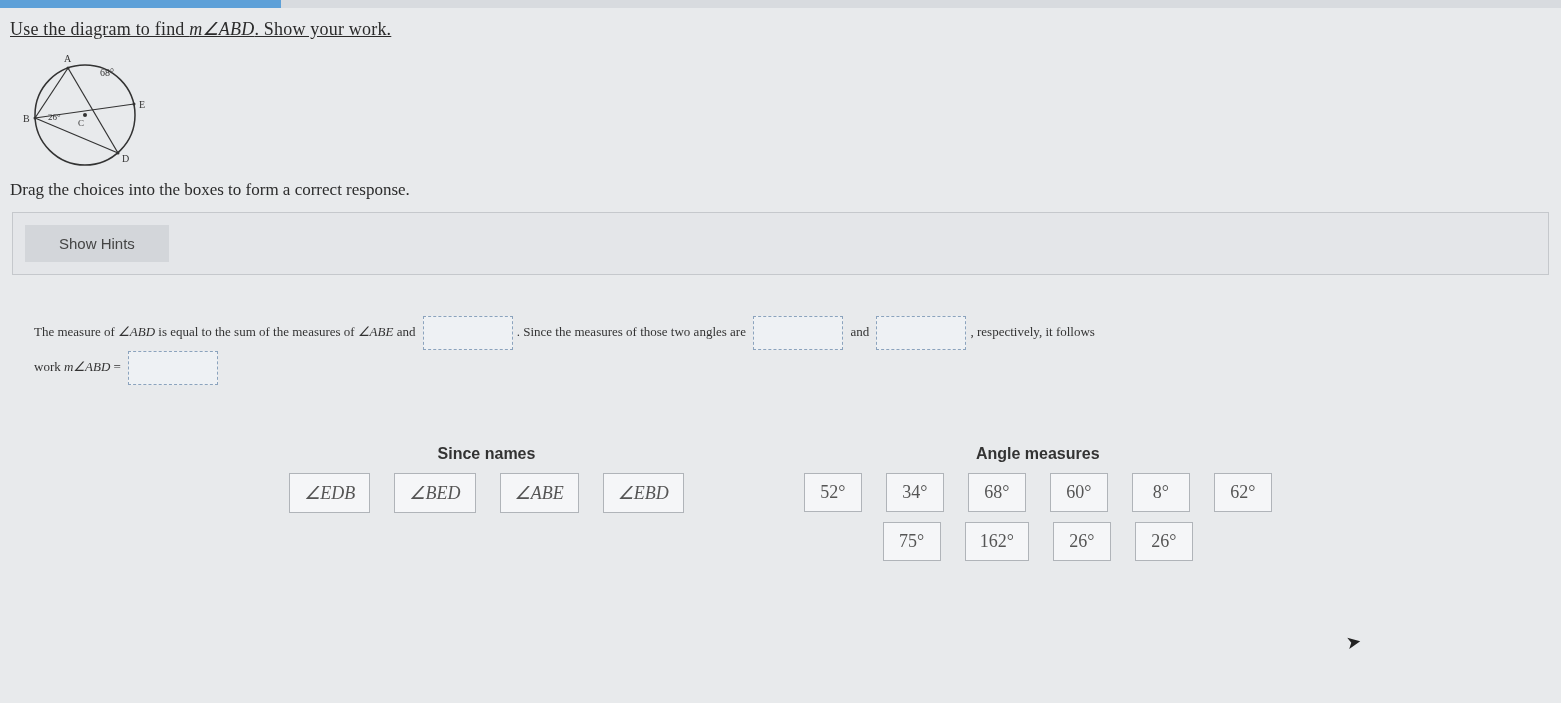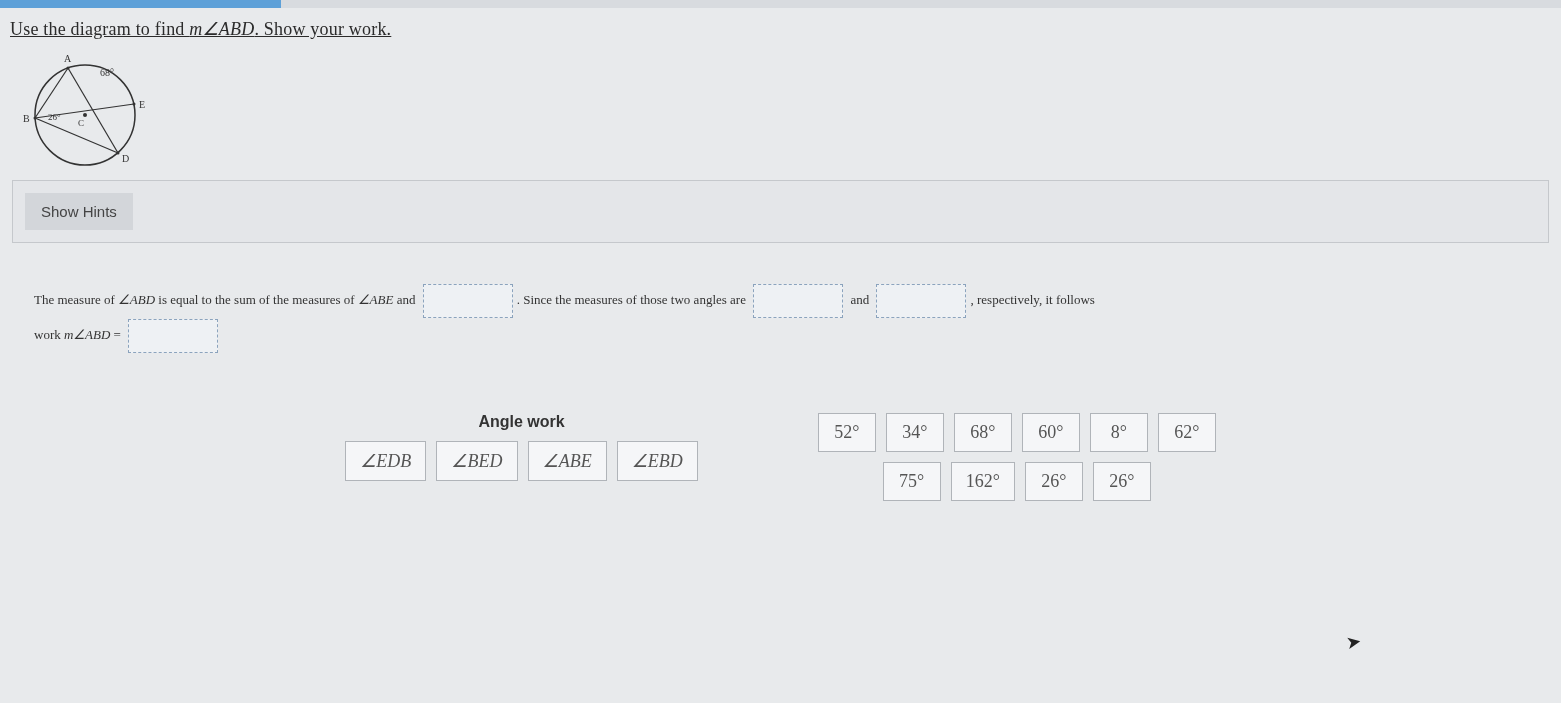--- a/index.html
+++ b/index.html
@@ -33,21 +33,21 @@
   .panel {
     border: 1px solid #c5c8cc;
     background: #e4e6e9;
     padding: 12px;
     margin: 0 2px 20px 2px;
   }
   .show-hints {
     display: inline-block;
     background: #d3d6da;
     color: #444;
-    padding: 10px 16px;
+    padding: 10px 34px;
     font-family: Arial, sans-serif;
     font-size: 15px;
     cursor: pointer;
   }
   .sentence-area {
     margin: 40px 12px 0 24px;
     font-size: 13px;
     line-height: 2.6;
     color: #333;
   }
@@ -72,21 +72,21 @@
   .choice-col { text-align: center; }
   .choice-header {
     font-family: Arial, sans-serif;
     font-weight: bold;
     font-size: 16px;
     color: #333;
     margin-bottom: 10px;
   }
   .choice-row {
     display: flex;
-    gap: 10px;
+    gap: 24px;
     justify-content: center;
     margin-bottom: 10px;
     flex-wrap: wrap;
   }
   .choice {
     border: 1px solid #b0b4b9;
     background: #f5f6f8;
     padding: 8px 14px;
     font-size: 18px;
     color: #555;
@@ -138,42 +138,44 @@
       <line x1="15" y1="68" x2="48" y2="18" stroke="#333" stroke-width="1.2"></line>
       <line x1="15" y1="68" x2="114" y2="54" stroke="#333" stroke-width="1.2"></line>
       <line x1="15" y1="68" x2="98" y2="103" stroke="#333" stroke-width="1.2"></line>
       <line x1="48" y1="18" x2="98" y2="103" stroke="#333" stroke-width="1.2"></line>
 
       <text x="80" y="26" font-size="10" fill="#333">68°</text>
       <text x="28" y="70" font-size="9" fill="#333">26°</text>
     </svg>
   </div>
 
+  <div class="instruction">Drag the choices into the boxes to form a correct response.</div>
 
   <div class="panel">
     <div class="show-hints">Show Hints</div>
   </div>
 
   <div class="sentence-area">
     <span class="seg">The measure of </span><span class="seg math-it">∠ABD</span><span class="seg"> is equal to the sum of the measures of </span><span class="seg math-it">∠ABE</span><span class="seg"> and </span><span class="drop-box"></span><span class="seg">. Since the measures of those two angles are </span><span class="drop-box"></span><span class="seg"> and </span><span class="drop-box"></span><span class="seg">, respectively, it follows</span>
     <br>
     <span class="seg">work </span><span class="seg math-it">m∠ABD</span><span class="seg"> = </span><span class="drop-box"></span>
   </div>
 
   <div class="choices-area">
     <div class="choice-col">
-      <div class="choice-header">Angle work</div>
+      <div class="choice-header">Since names</div>
       <div class="choice-row">
         <div class="choice angle">∠EDB</div>
         <div class="choice angle">∠BED</div>
         <div class="choice angle">∠ABE</div>
         <div class="choice angle">∠EBD</div>
       </div>
     </div>
     <div class="choice-col">
+      <div class="choice-header">Angle measures</div>
       <div class="choice-row">
         <div class="choice">52°</div>
         <div class="choice">34°</div>
         <div class="choice">68°</div>
         <div class="choice">60°</div>
         <div class="choice">8°</div>
         <div class="choice">62°</div>
       </div>
       <div class="choice-row">
         <div class="choice">75°</div>

